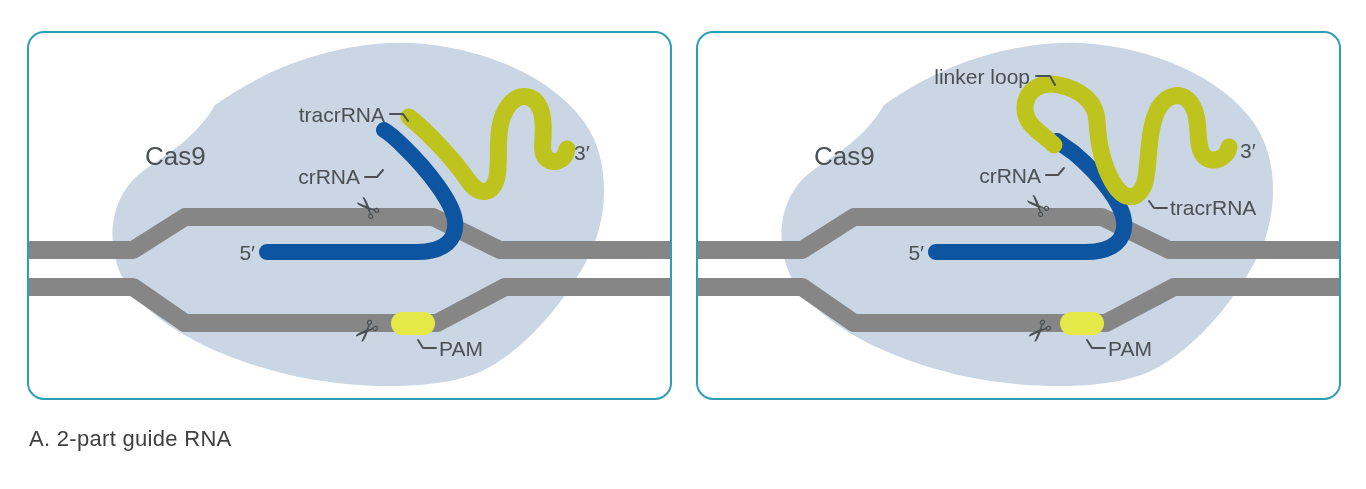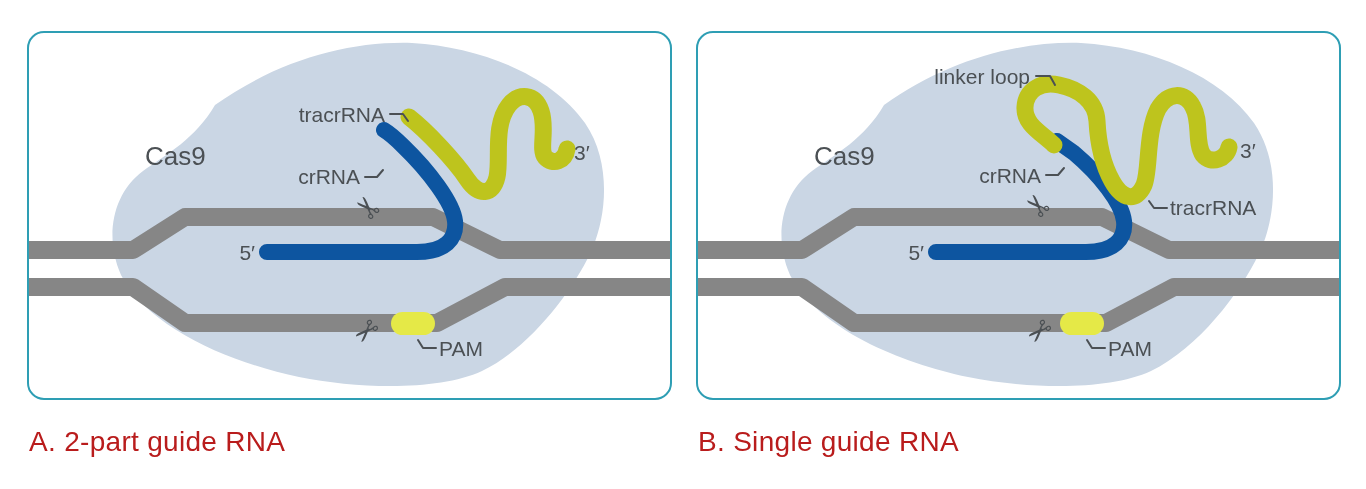--- a/index.html
+++ b/index.html
@@ -22,22 +22,22 @@
   .lbl-big { font-size: 26px; }
   .strand { fill: none; stroke-width: 18; stroke-linejoin: round; stroke-linecap: butt; }
   .rna { fill: none; stroke-linecap: round; stroke-linejoin: round; }
   .rna-blue { stroke-width: 16; }
   .rna-yellow { stroke-width: 17; }
   .connector { fill: none; stroke: #4b5054; stroke-width: 2; stroke-linecap: round; stroke-linejoin: round; }
   .scissors { font-size: 30px; text-anchor: middle; dominant-baseline: central; }
   .caption {
     position: absolute;
     top: 426px;
-    font-size: 28px;
-    color: #b91c1c;
+    font-size: 22px;
+    color: #404040;
     letter-spacing: 0.3px;
     white-space: nowrap;
   }
   #captionA { left: 29px; }
   #captionB { left: 698px; }
 </style>
 </head>
 <body>
 
 <div class="stage">
@@ -139,15 +139,14 @@
     <text class="lbl" x="345" y="152" text-anchor="end" fill="#4b5054">crRNA</text>
     <text class="lbl" x="474" y="184" fill="#4b5054">tracrRNA</text>
     <text class="lbl" x="228" y="229" text-anchor="end" fill="#4b5054">5′</text>
     <text class="lbl" x="544" y="127" fill="#4b5054">3′</text>
     <text class="lbl" x="412" y="325" fill="#4b5054">PAM</text>
 
     <rect x="1" y="1" width="643" height="367" rx="16" fill="none" stroke-width="2" stroke="#2e9eb4"></rect>
   </svg>
 
   <div id="captionA" class="caption">A. 2-part guide RNA</div>
-  <div id="captionB" class="caption">B. Single guide RNA</div>
 
 </div>
 
 </body></html>

